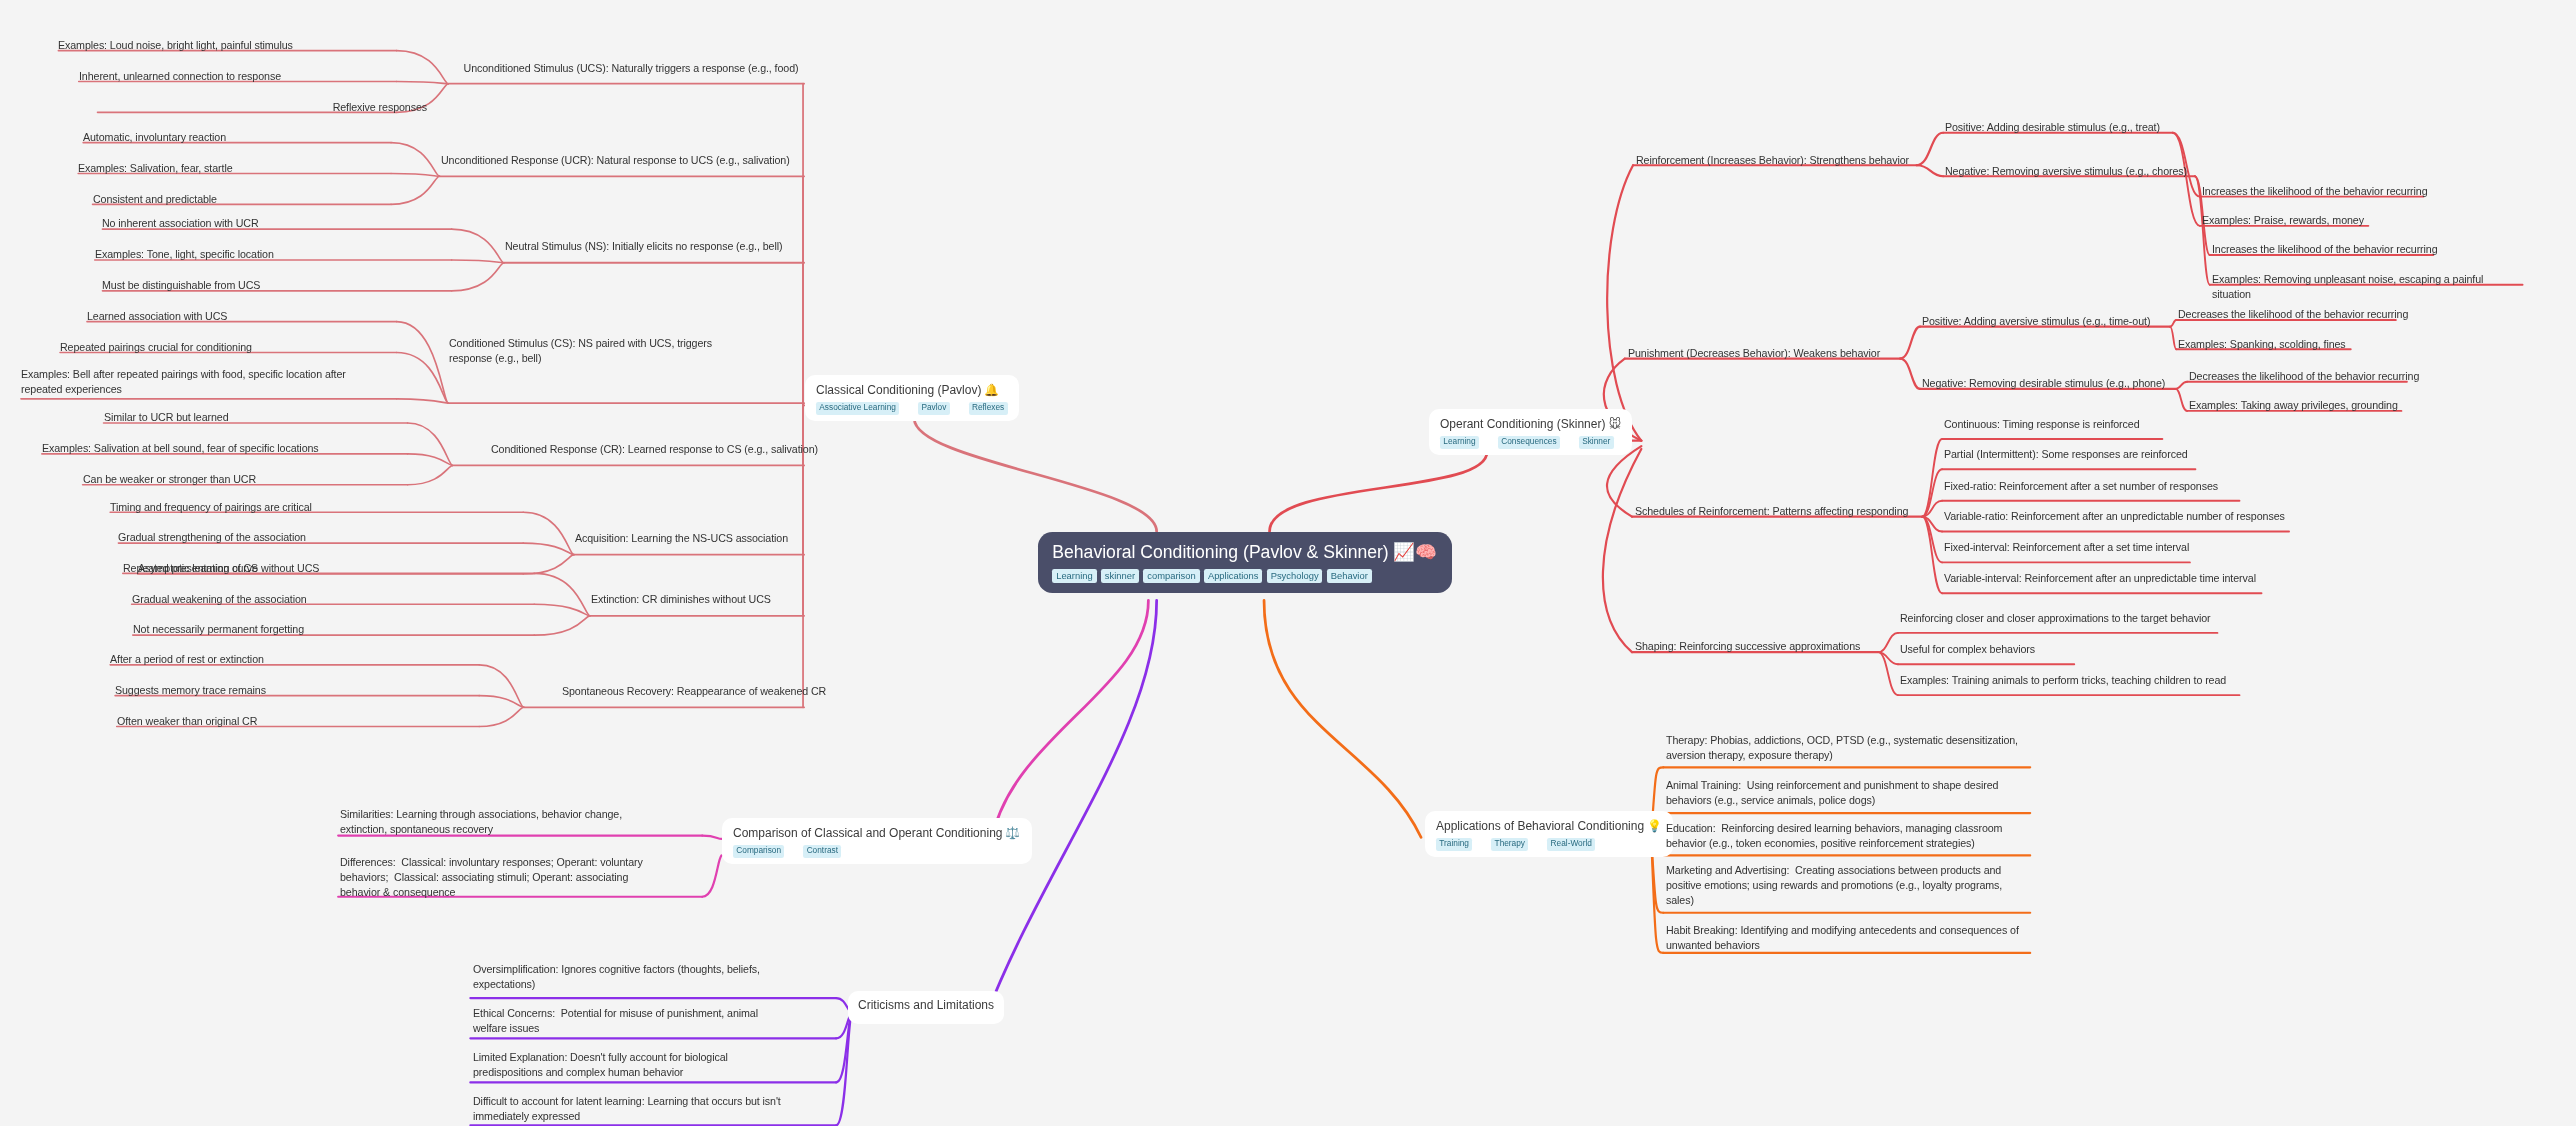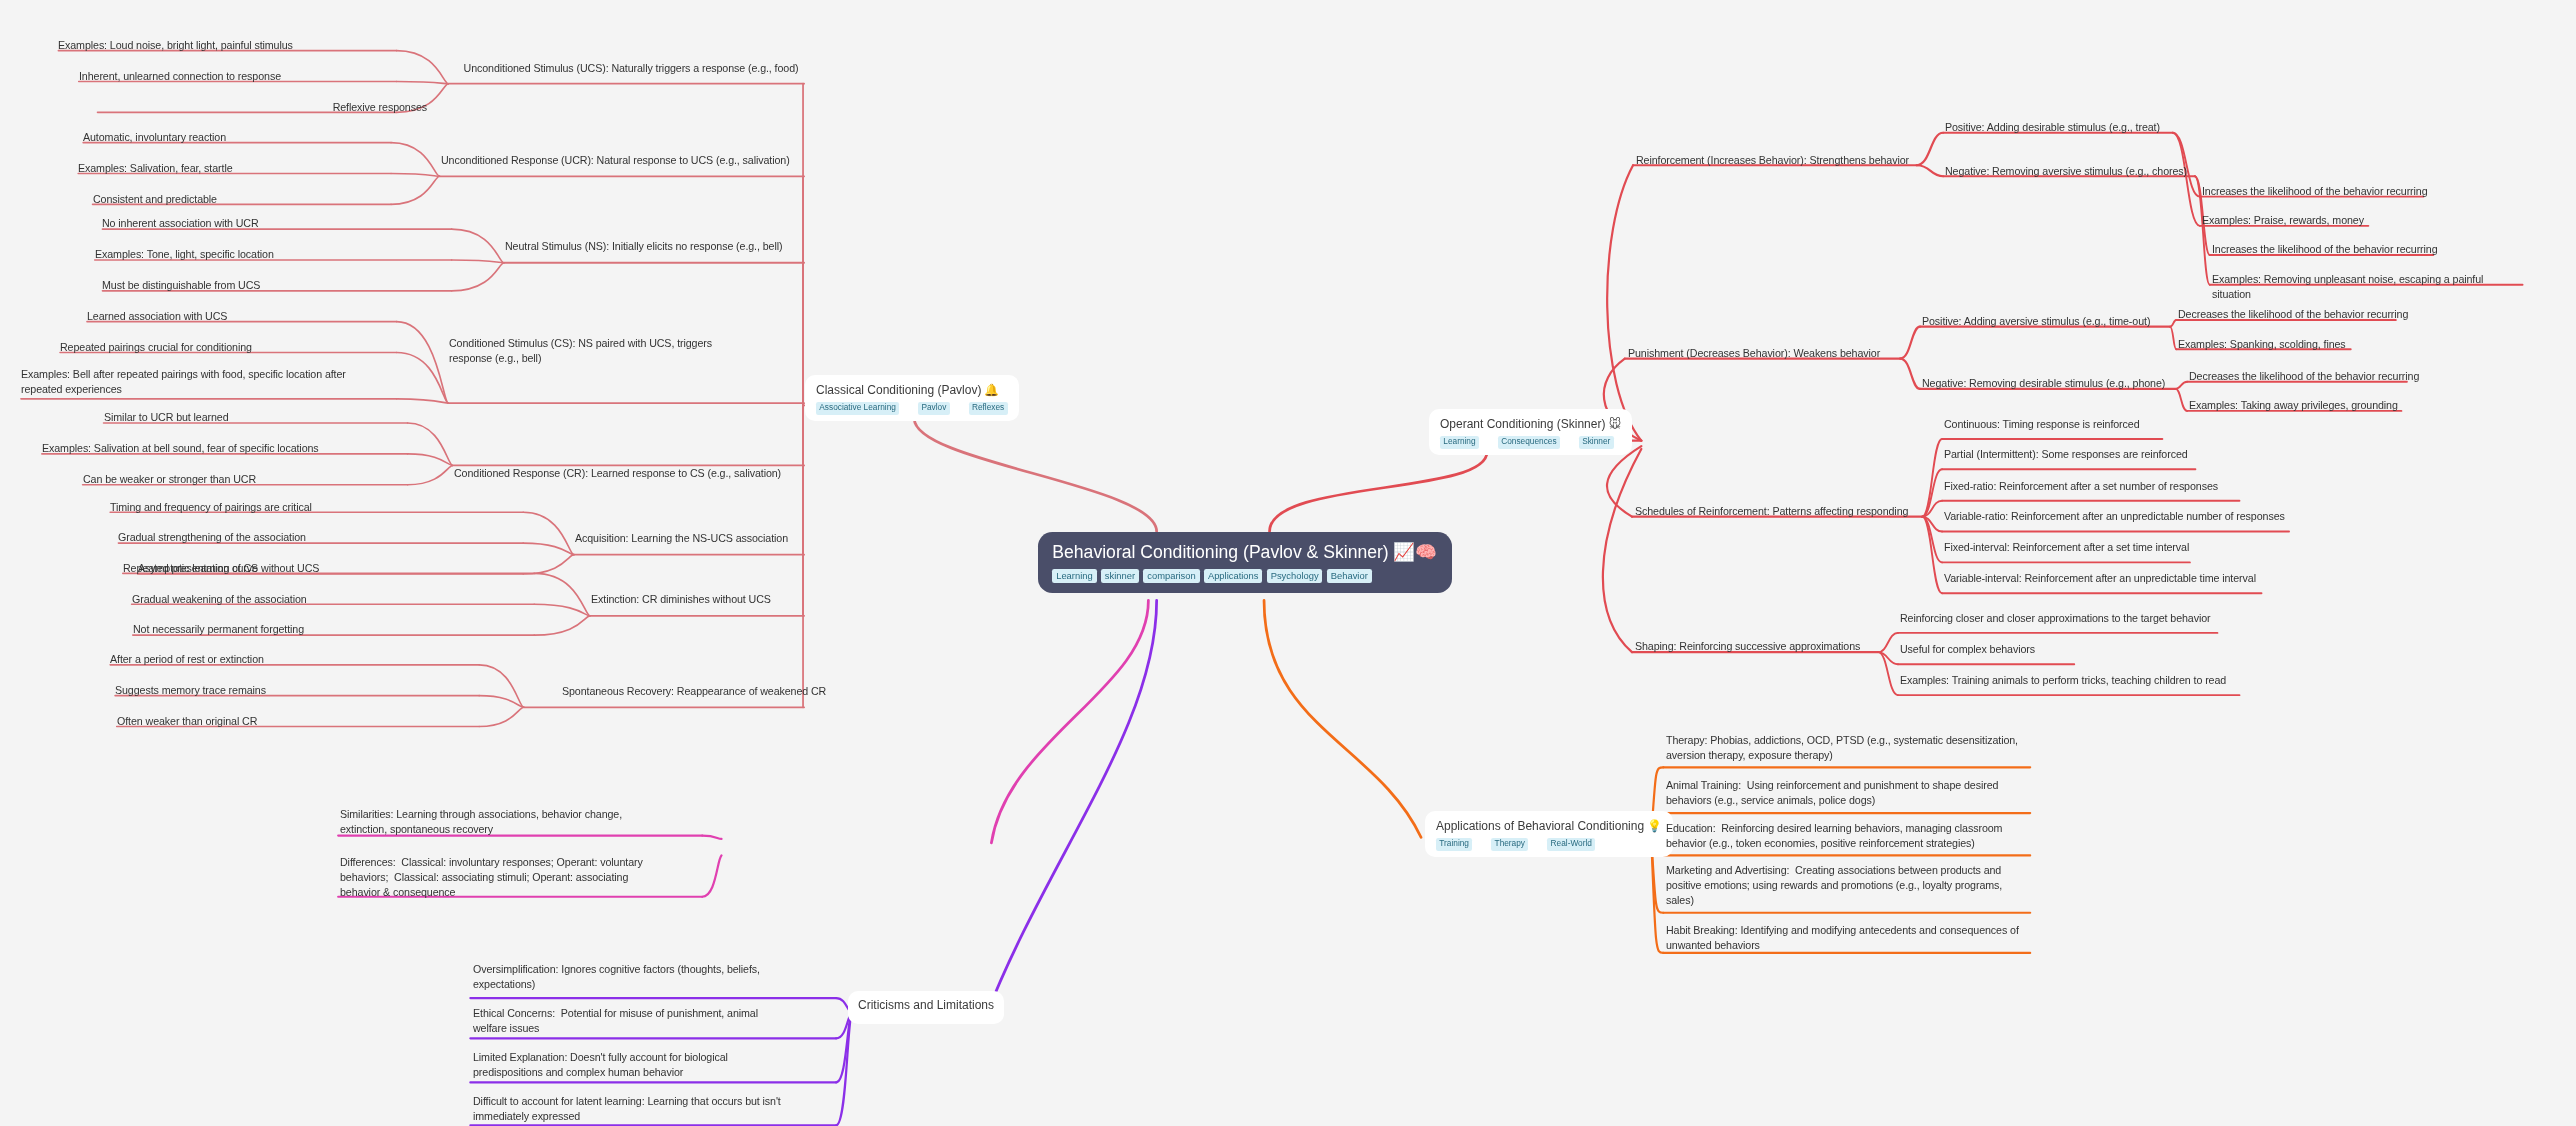--- a/index.html
+++ b/index.html
@@ -197,20 +197,27 @@
 
   <div class="node" id="node-operant" style="left: 1429px; top: 409px;">
     <div class="title">Operant Conditioning (Skinner) 🐭</div>
     <div class="tags">
         <span>Learning</span>
         <span>Consequences</span>
         <span>Skinner</span>
       </div>
   </div>
 
+  <div class="node" id="node-comparison" style="left: 722px; top: 818px;">
+    <div class="title">Comparison of Classical and Operant Conditioning ⚖️</div>
+    <div class="tags">
+        <span>Comparison</span>
+        <span>Contrast</span>
+      </div>
+  </div>
 
   <div class="node" id="node-criticisms" style="left: 848px; top: 991px; padding: 6.6px 10px;">
     <div class="title">Criticisms and Limitations</div>
     <div class="tags"></div>
   </div>
 
   <div class="node" id="node-applications" style="left: 1425px; top: 811px;">
     <div class="title">Applications of Behavioral Conditioning 💡</div>
     <div class="tags">
         <span>Training</span>
@@ -229,21 +236,21 @@
       <div class="leaf" style="left: 78px; top: 161px; width: 352px; text-align: left;">Examples: Salivation, fear, startle</div>
       <div class="leaf" style="left: 93px; top: 192px; width: 341px; text-align: left;">Consistent and predictable</div>
       <div class="leaf" style="left: 505px; top: 239px; width: 352px; text-align: left;">Neutral Stimulus (NS): Initially elicits no response (e.g., bell)</div>
       <div class="leaf" style="left: 102px; top: 216px; width: 341px; text-align: left;">No inherent association with UCR</div>
       <div class="leaf" style="left: 95px; top: 247px; width: 352px; text-align: left;">Examples: Tone, light, specific location</div>
       <div class="leaf" style="left: 102px; top: 278px; width: 341px; text-align: left;">Must be distinguishable from UCS</div>
       <div class="leaf" style="left: 449px; top: 336px; width: 264px; text-align: left;">Conditioned Stimulus (CS): NS paired with UCS, triggers response (e.g., bell)</div>
       <div class="leaf" style="left: 87px; top: 309px; width: 308px; text-align: left;">Learned association with UCS</div>
       <div class="leaf" style="left: 60px; top: 340px; width: 330px; text-align: left;">Repeated pairings crucial for conditioning</div>
       <div class="leaf" style="left: 21px; top: 367px; width: 341px; text-align: left;">Examples: Bell after repeated pairings with food, specific location after repeated experiences</div>
-      <div class="leaf" style="left: 454px; top: 466px; width: 364px; text-align: left;">Conditioned Response (CR): Learned response to CS (e.g., salivation)</div>
+      <div class="leaf" style="left: 454px; top: 442px; width: 364px; text-align: right;">Conditioned Response (CR): Learned response to CS (e.g., salivation)</div>
       <div class="leaf" style="left: 104px; top: 410px; width: 308px; text-align: left;">Similar to UCR but learned</div>
       <div class="leaf" style="left: 42px; top: 441px; width: 364px; text-align: left;">Examples: Salivation at bell sound, fear of specific locations</div>
       <div class="leaf" style="left: 83px; top: 472px; width: 341px; text-align: left;">Can be weaker or stronger than UCR</div>
       <div class="leaf" style="left: 575px; top: 531px; width: 308px; text-align: left;">Acquisition: Learning the NS-UCS association</div>
       <div class="leaf" style="left: 110px; top: 500px; width: 330px; text-align: left;">Timing and frequency of pairings are critical</div>
       <div class="leaf" style="left: 118px; top: 530px; width: 330px; text-align: left;">Gradual strengthening of the association</div>
       <div class="leaf" style="left: 138px; top: 561px; width: 319px; text-align: left;">Asymptotic learning curve</div>
       <div class="leaf" style="left: 591px; top: 592px; width: 286px; text-align: left;">Extinction: CR diminishes without UCS</div>
       <div class="leaf" style="left: 123px; top: 561px; width: 330px; text-align: left;">Repeated presentation of CS without UCS</div>
       <div class="leaf" style="left: 132px; top: 592px; width: 330px; text-align: left;">Gradual weakening of the association</div>

